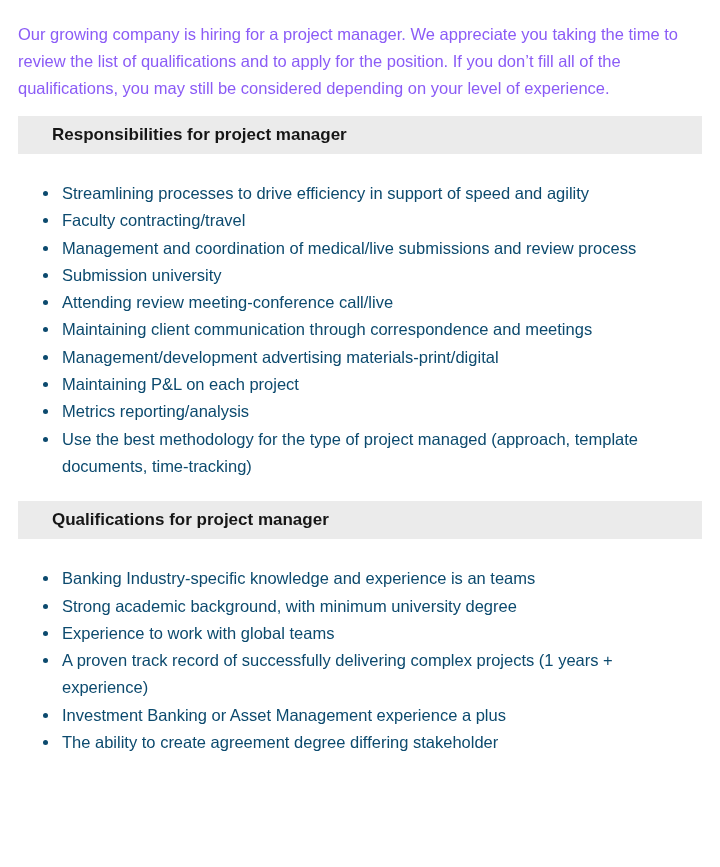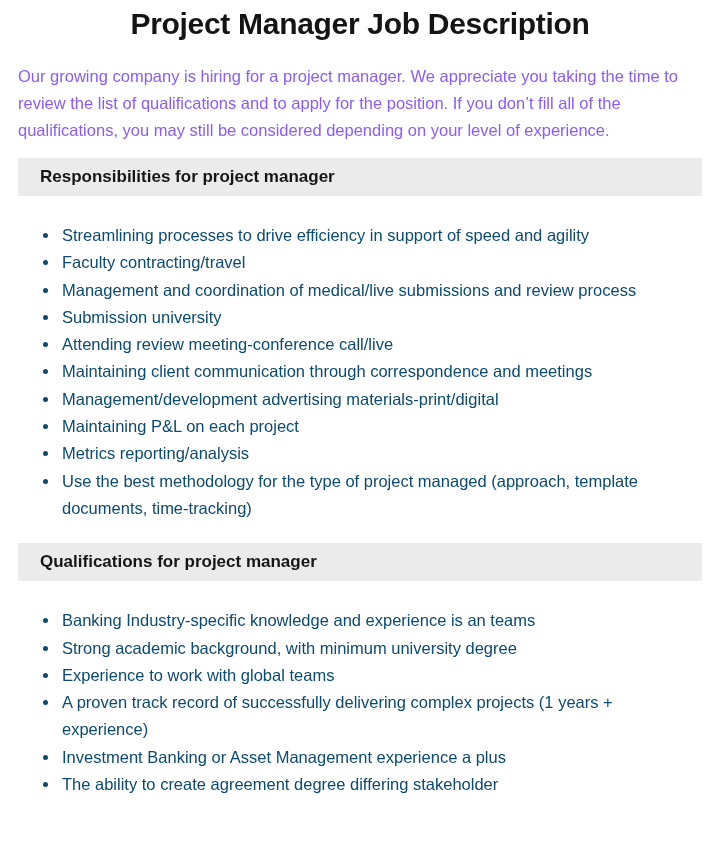--- a/index.html
+++ b/index.html
@@ -31,21 +31,21 @@
     margin: 21px 0 0 0;
     font-size: 16.5px;
     line-height: 27px;
     color: #8b5cf6;
   }
   .section-header {
     margin-top: 14px;
     background: #ebebeb;
     box-sizing: border-box;
     height: 38px;
-    padding: 0 22px;
+    padding: 0 34px;
     display: flex;
     align-items: center;
     font-size: 17px;
     font-weight: bold;
     color: #161616;
   }
   ul.bullets {
     margin: 26px 0 21px 0;
     padding: 0 0 0 42px;
     list-style: disc outside;
@@ -56,21 +56,20 @@
   ul.bullets li {
     margin: 0;
     padding-left: 2px;
   }
 </style>
 </head>
 <body>
 
 <div class="page">
 
-  <h1 class="title">Project Manager Job Description</h1>
 
   <p class="intro">Our growing company is hiring for a project manager. We appreciate you taking the time to review the list of qualifications and to apply for the position. If you don’t fill all of the qualifications, you may still be considered depending on your level of experience.</p>
 
   <div class="section-header">
     <span>Responsibilities for project manager</span>
   </div>
 
   <ul class="bullets">
     <li>Streamlining processes to drive efficiency in support of speed and agility</li>
     <li>Faculty contracting/travel</li>

